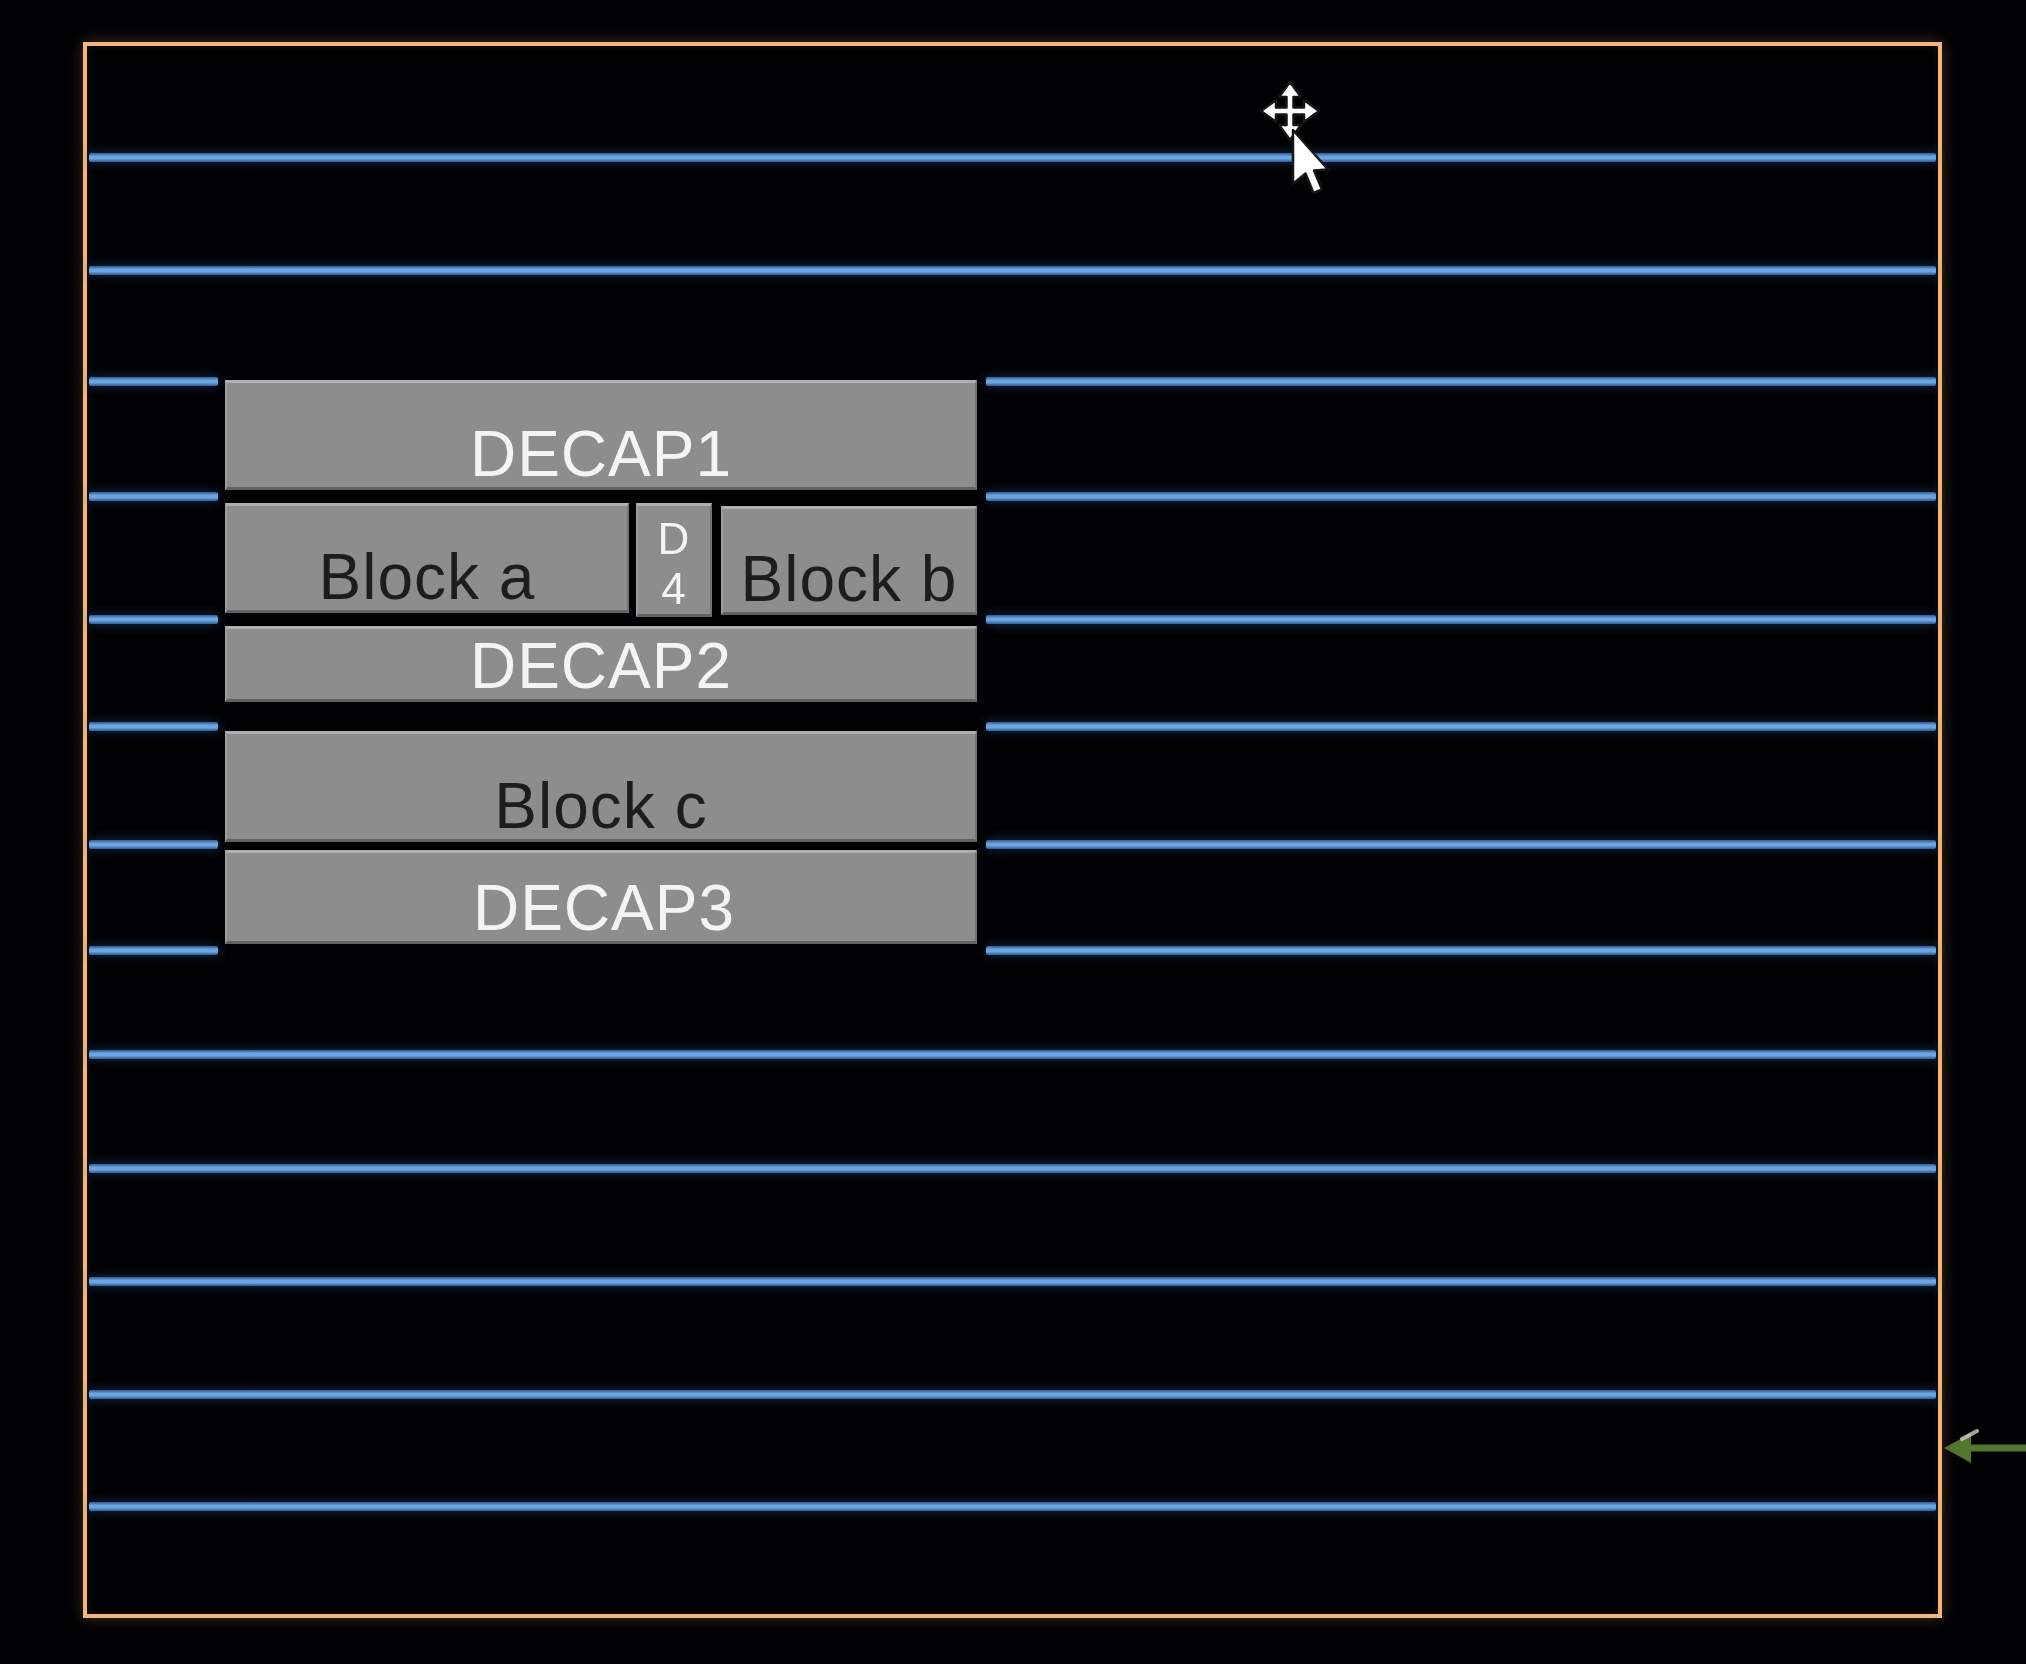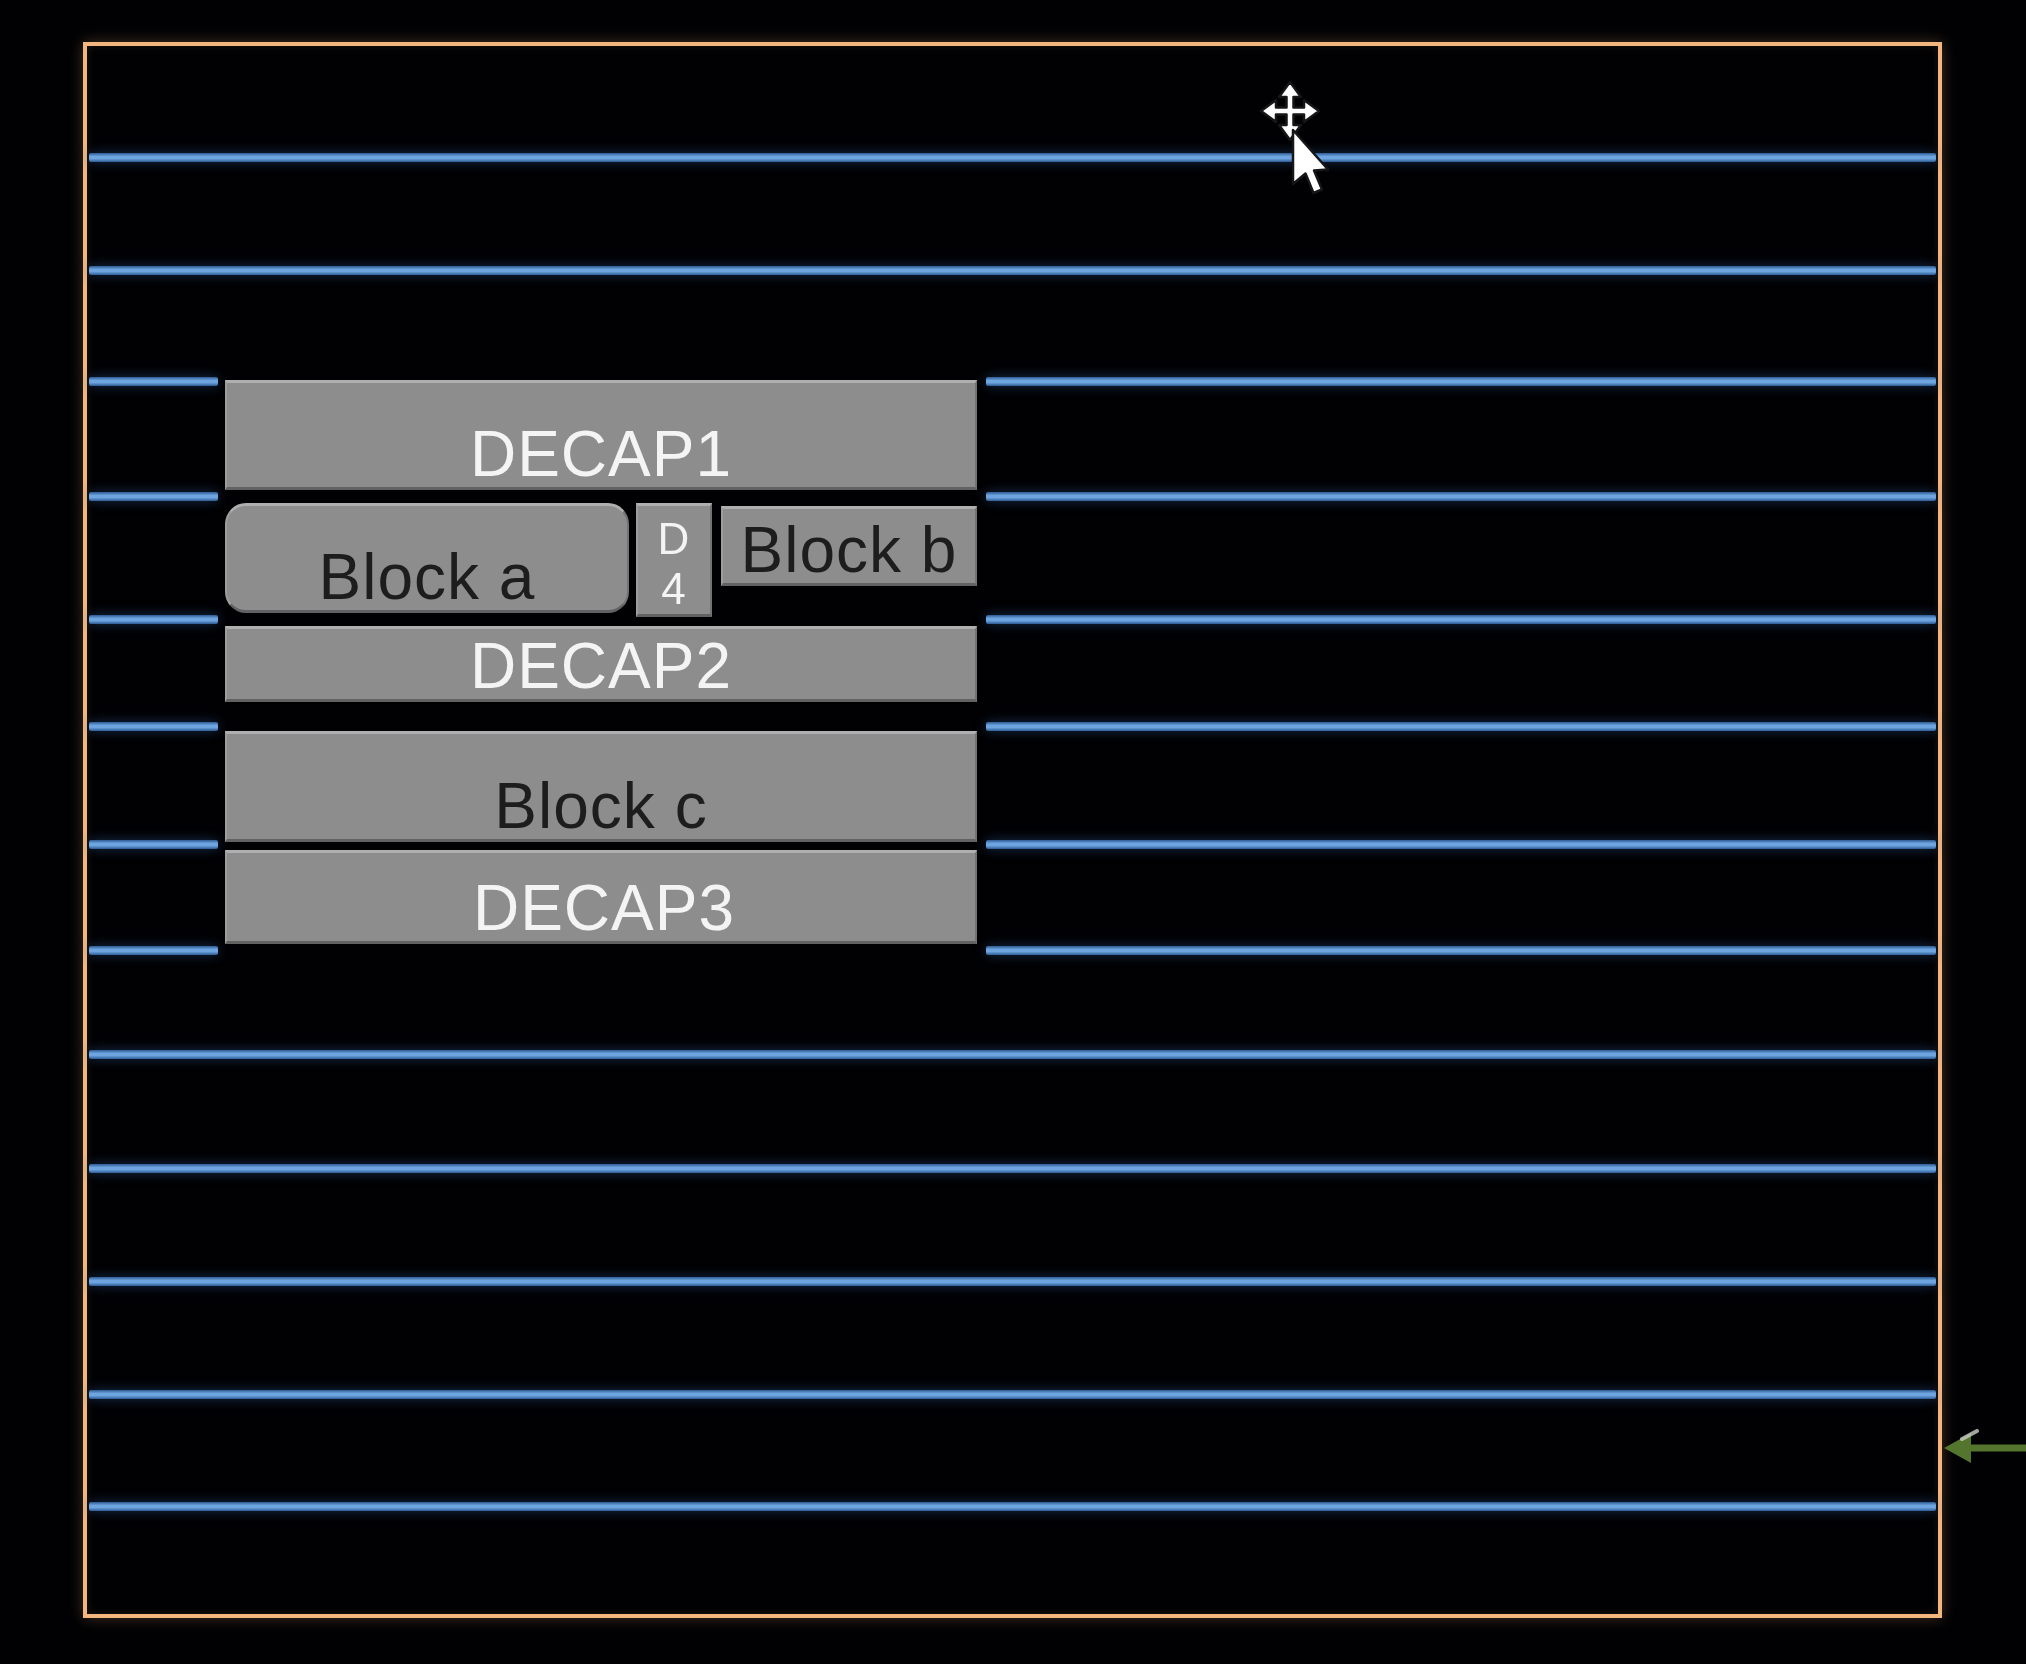--- a/index.html
+++ b/index.html
@@ -69,28 +69,28 @@
       <div class="rail" style="left: 89px; width: 129px; top: 839.5px; height: 9px;"></div>
       <div class="rail" style="left: 986px; width: 950px; top: 839.5px; height: 9px;"></div>
       <div class="rail" style="left: 89px; width: 129px; top: 945.5px; height: 9px;"></div>
       <div class="rail" style="left: 986px; width: 950px; top: 945.5px; height: 9px;"></div>
     </div>
 
   <div id="blocks">
       <div class="block tone-light" style="left: 225px; top: 380px; width: 752px; height: 110px;">
         <span class="lbl">DECAP1</span>
       </div>
-      <div class="block tone-dark" style="left: 225px; top: 503px; width: 404px; height: 110px; border-radius: 21px;">
+      <div class="block tone-dark" style="left: 225px; top: 503px; width: 404px; height: 110px;">
         <span class="lbl">Block a</span>
       </div>
       <div class="block tone-light small" style="left: 636px; top: 503px; width: 76px; height: 114px;">
         <span class="lbl">D</span>
         <span class="lbl">4</span>
       </div>
-      <div class="block tone-dark" style="left: 721px; top: 506px; width: 256px; height: 80px;">
+      <div class="block tone-dark" style="left: 721px; top: 506px; width: 256px; height: 109px;">
         <span class="lbl">Block b</span>
       </div>
       <div class="block tone-light" style="left: 225px; top: 626px; width: 752px; height: 76px;">
         <span class="lbl">DECAP2</span>
       </div>
       <div class="block tone-dark" style="left: 225px; top: 731px; width: 752px; height: 111px;">
         <span class="lbl">Block c</span>
       </div>
       <div class="block tone-light" style="left: 225px; top: 850px; width: 752px; height: 94px; padding-left: 6px;">
         <span class="lbl">DECAP3</span>

